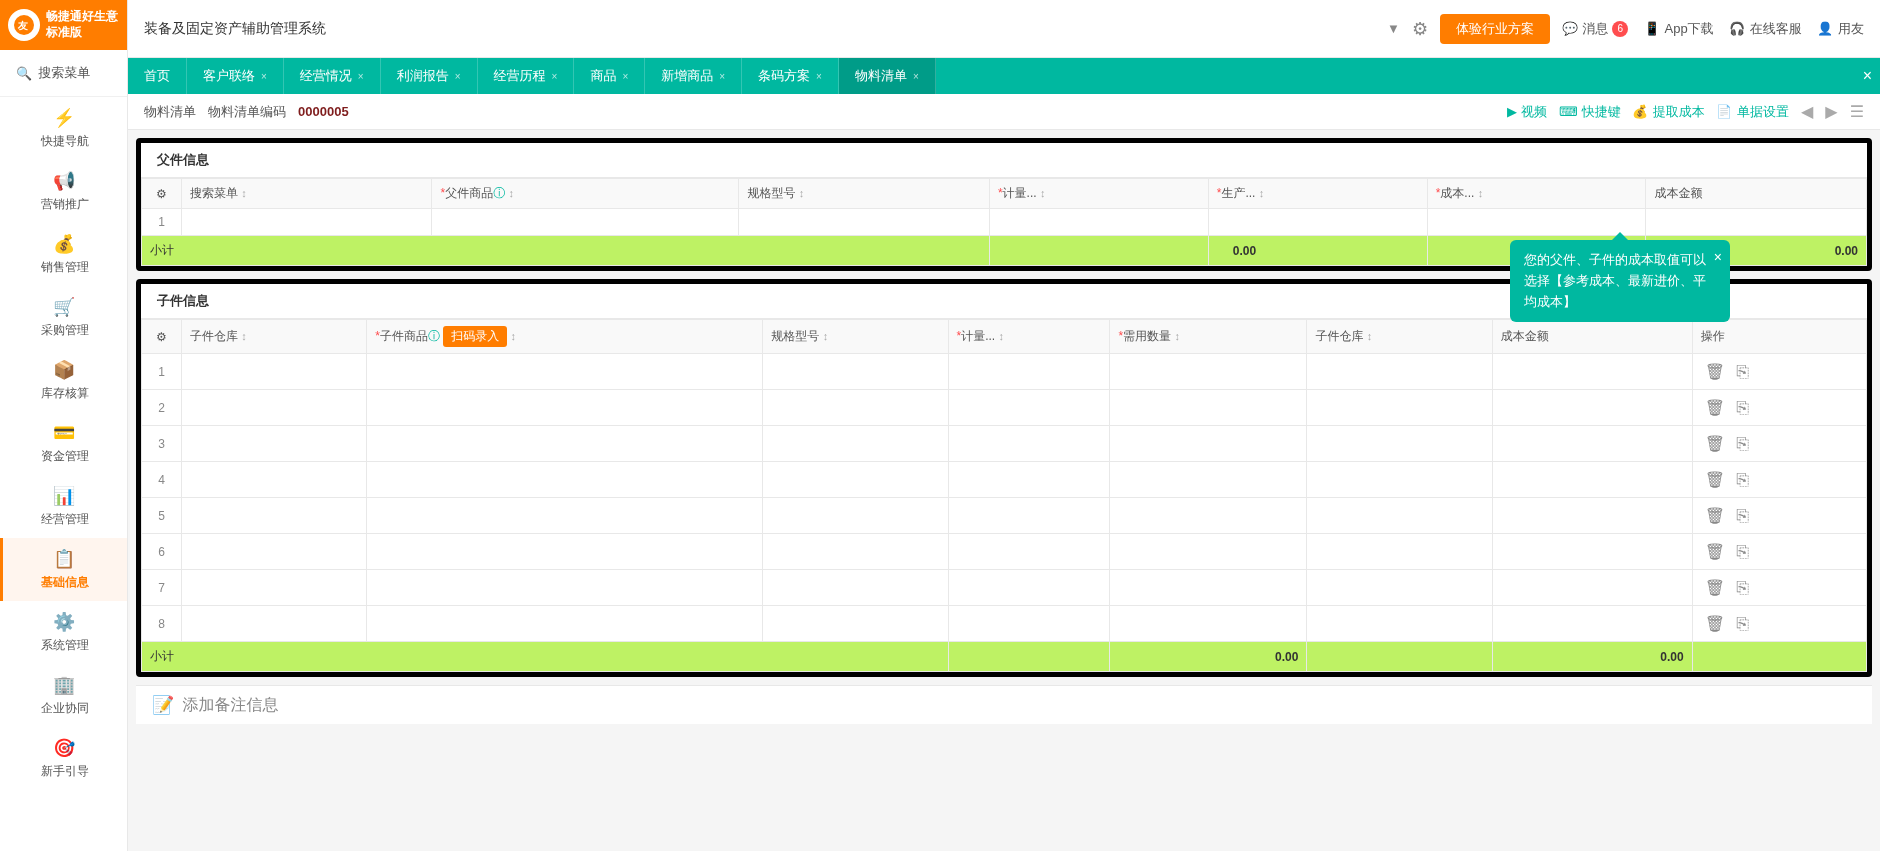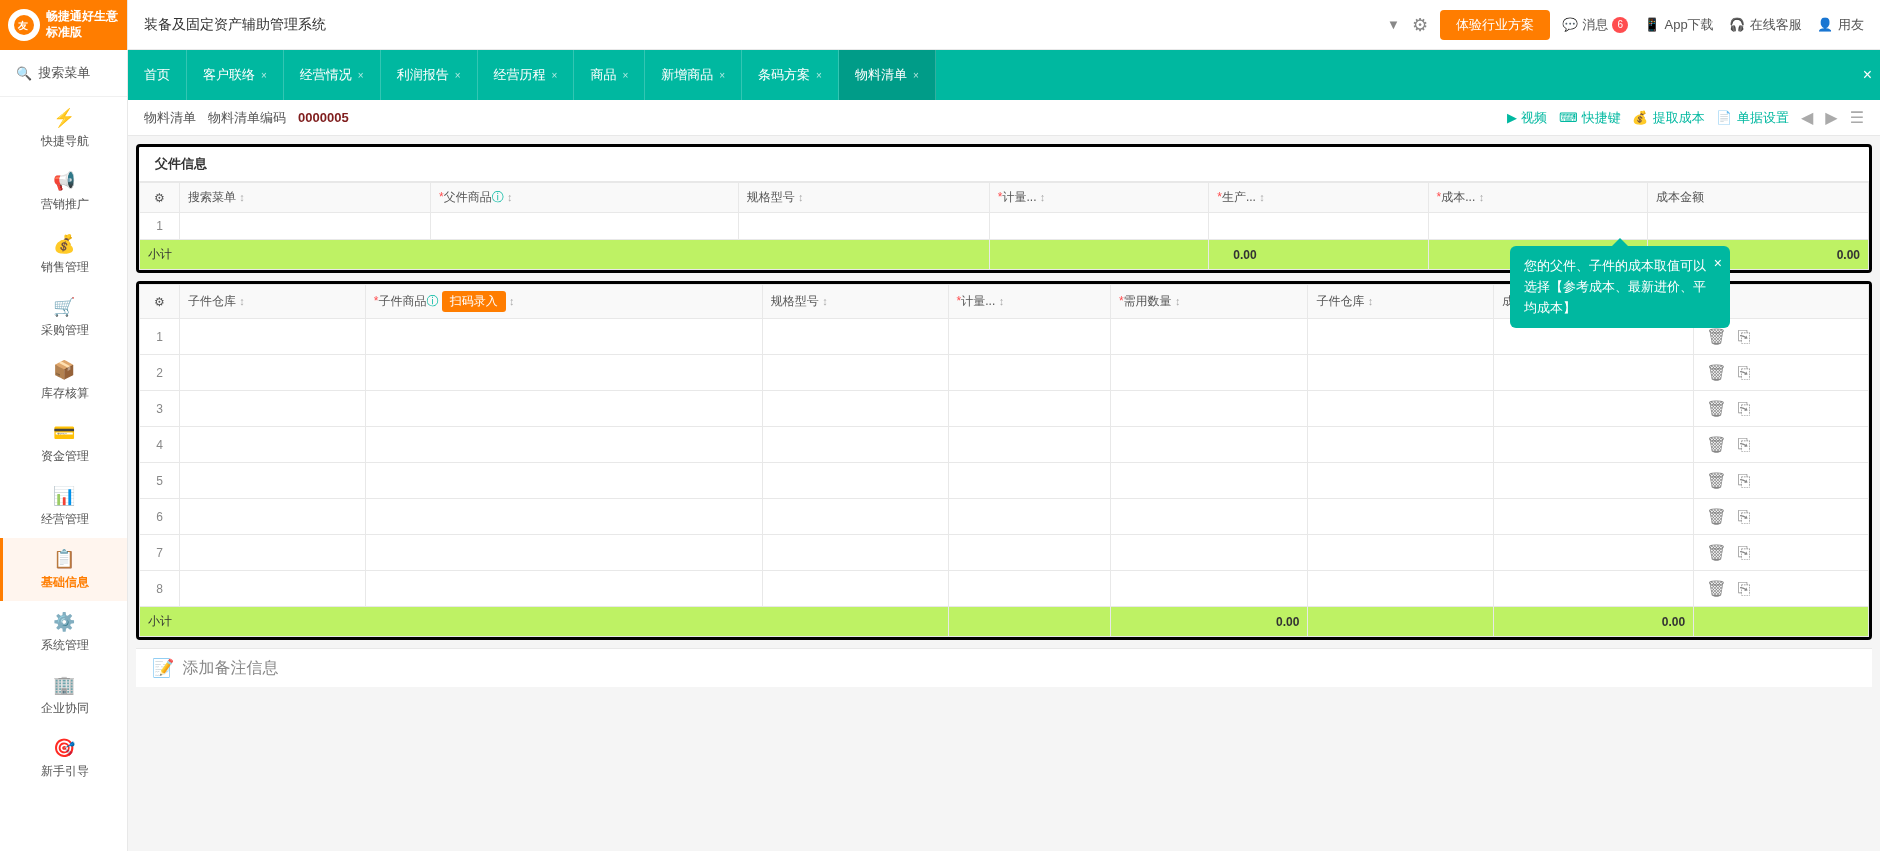--- a/index.html
+++ b/index.html
@@ -62,21 +62,21 @@
     }
     .sidebar-item.active { background: #fff5ee; color: #ff7d00; border-left-color: #ff7d00; font-weight: bold; }
     .sidebar-item-icon { font-size: 18px; }
 
     
     .main { flex: 1; display: flex; flex-direction: column; overflow: hidden; }
 
     
     .topbar {
       background: #fff;
-      height: 50px;
+      height: 58px;
       display: flex;
       align-items: center;
       padding: 0 16px;
       border-bottom: 1px solid #e8e8e8;
       gap: 12px;
     }
     .topbar-title { font-size: 14px; color: #333; flex: 1; }
     .topbar-btn {
       background: #ff7d00;
       color: #fff;
@@ -100,21 +100,21 @@
       align-items: center;
       justify-content: center;
     }
 
     
     .nav-tabs {
       background: #00b8a0;
       display: flex;
       align-items: center;
       overflow-x: auto;
-      height: 50px;
+      height: 36px;
       flex-shrink: 0;
     }
     .nav-tab {
       display: flex;
       align-items: center;
       padding: 0 16px;
       height: 100%;
       color: #fff;
       cursor: pointer;
       font-size: 13px;
@@ -137,21 +137,21 @@
     }
     .sub-header-label { font-size: 13px; color: #555; }
     .sub-header-code { font-size: 13px; color: #7f1d1d; font-weight: bold; }
     .sub-header-actions { margin-left: auto; display: flex; align-items: center; gap: 12px; }
     .sub-header-action { display: flex; align-items: center; gap: 4px; color: #00b8a0; cursor: pointer; font-size: 13px; }
 
     
     .content { flex: 1; background: #f5f5f5; overflow-y: auto; padding: 8px; position: relative; }
 
     
-    .section { background: #fff; margin-bottom: 8px; border-radius: 4px; border: 3px solid #000000; }
+    .section { background: #fff; margin-bottom: 8px; border-radius: 4px; border: 5px solid #000000; }
     .section-title { padding: 8px 16px; font-size: 13px; color: #333; font-weight: bold; border-bottom: 1px solid #e8e8e8; }
 
     
     .table-wrap { overflow-x: auto; }
     table { width: 100%; border-collapse: collapse; }
     th, td {
       border: 1px solid #e8e8e8;
       padding: 6px 8px;
       font-size: 12px;
       text-align: left;
@@ -464,20 +464,21 @@
               <td class="val">0.00</td>
               <td></td>
               <td class="val" style="text-align:right;">0.00</td>
             </tr>
           </tbody>
         </table>
       </div>
     </div>
 
     <div class="section">
+      <div class="section-title">子件信息</div>
       <div class="table-wrap">
         <table>
           <thead>
             <tr>
               <th class="col-settings">⚙</th>
               <th>
                 <span>子件仓库</span>
                 <span class="th-icon">↕</span>
               </th>
               <th>

